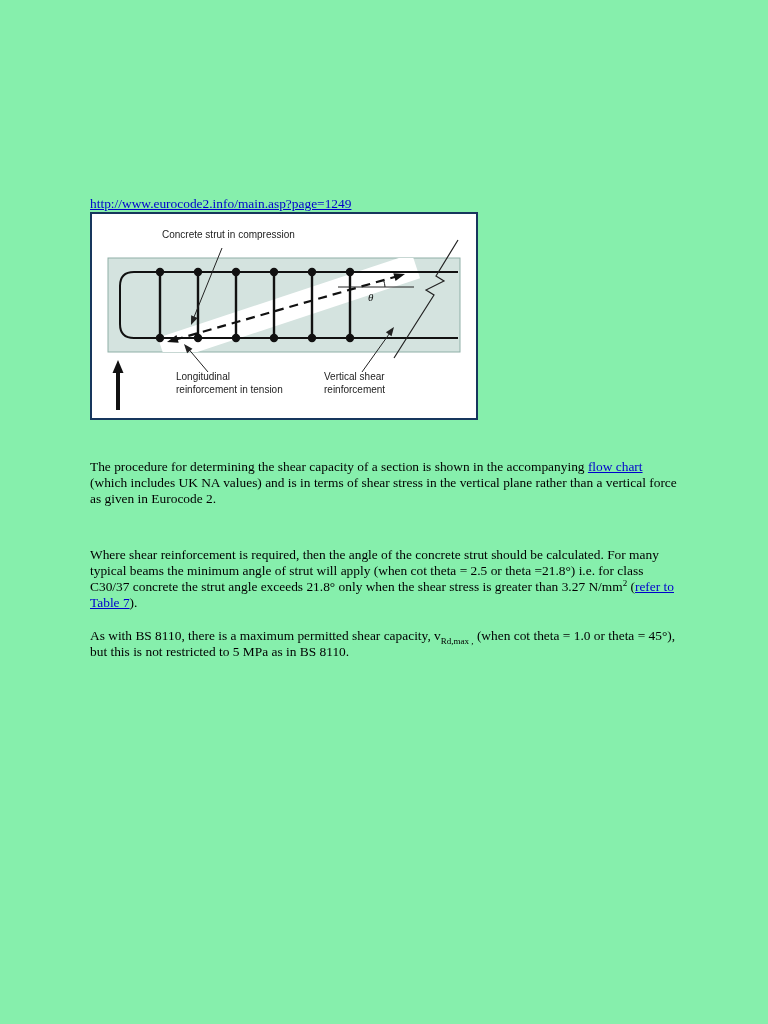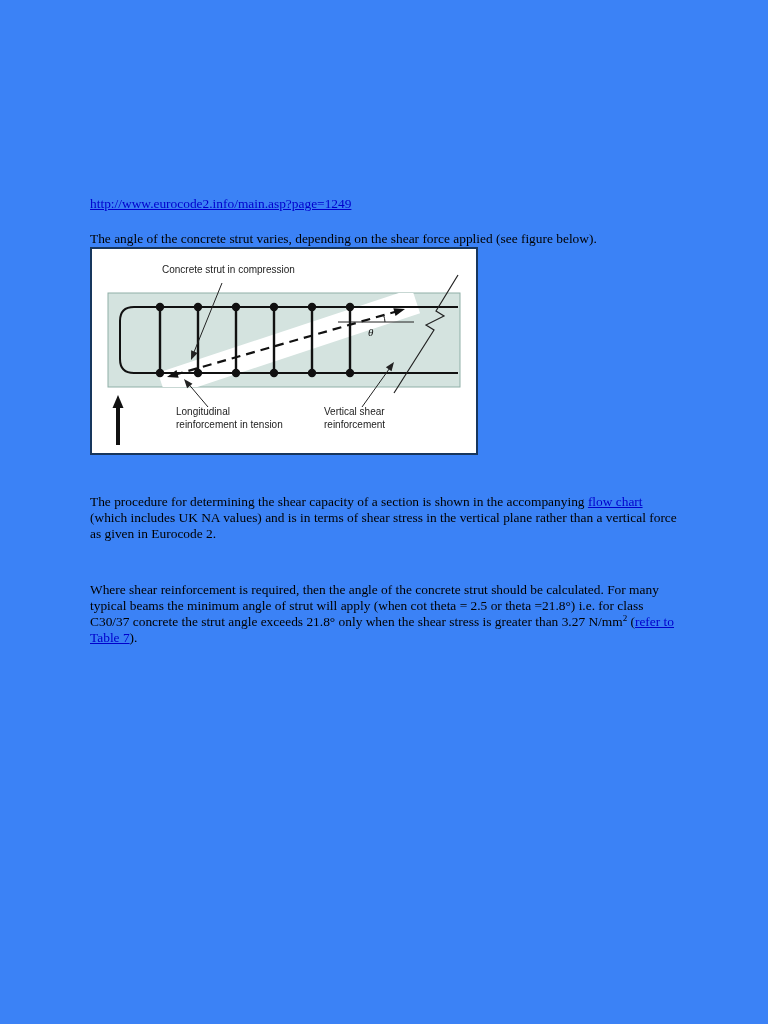--- a/index.html
+++ b/index.html
@@ -1,17 +1,17 @@
 <!DOCTYPE html>
 <html><head>
 <meta charset="utf-8">
 <style>
   html,body { margin:0; padding:0; background:#ffffff; }
   .page {
-    position:relative; width:768px; height:1024px; background:#3b82f6;
+    position:relative; width:768px; height:1024px; background:#86efac;
     overflow:hidden; font-family:"Liberation Serif", serif;
     font-size:13.4px; line-height:16px; color:#000;
   }
   .content { padding:0 90px; }
   p { margin:0; }
   a { color:#0000cc; text-decoration:underline; cursor:pointer; }
   .url-line { padding-top:196px; }
   .p-intro { margin-top:81px; }
   .p-angle { margin-top:19px; }
   .h-fig   { margin-top:15px; font-weight:bold; }
@@ -26,21 +26,20 @@
 </style>
 </head>
 <body>
 
 <div class="page">
   <div class="content">
 
     <p class="url-line"><a href="#">http://www.eurocode2.info/main.asp?page=1249</a></p>
 
 
-    <p class="p-angle">The angle of the concrete strut varies, depending on the shear force applied (see figure below).</p>
 
 
     <div class="figure">
       <svg width="384" height="204" viewBox="0 0 384 204">
         <defs>
           <clipPath id="beamclip">
               <rect x="16" y="44" width="352" height="94"></rect>
             </clipPath>
         </defs>
 
@@ -110,15 +109,16 @@
         <text class="figlabel" x="84" y="179">reinforcement in tension</text>
         <text class="figlabel" x="232" y="166">Vertical shear</text>
         <text class="figlabel" x="232" y="179">reinforcement</text>
       </svg>
     </div>
 
     <p class="p-proc"><span>The procedure for determining the shear capacity of a section is shown in the accompanying </span><a href="#">flow chart</a><span> (which includes UK NA values) and is in terms of shear stress in the vertical plane rather than a vertical force as given in Eurocode 2.</span></p>
 
     <p class="p-shear"><span>Where shear reinforcement is required, then the angle of the concrete strut should be calculated. For many typical beams the minimum angle of strut will apply (when cot theta = 2.5 or theta =21.8°) i.e. for class C30/37 concrete the strut angle exceeds 21.8° only when the shear stress is greater than 3.27 N/mm</span><sup>2</sup><span> (</span><a href="#">refer to Table 7</a><span>).</span></p>
 
+    <p class="p-cap"><span>As with BS 8110, there is a maximum permitted shear capacity, v</span><sub>Rd,max ,</sub><span> (when cot theta = 1.0 or theta = 45°), but this is not restricted to 5 MPa as in BS 8110.</span></p>
 
   </div>
 </div>
 
 </body></html>

